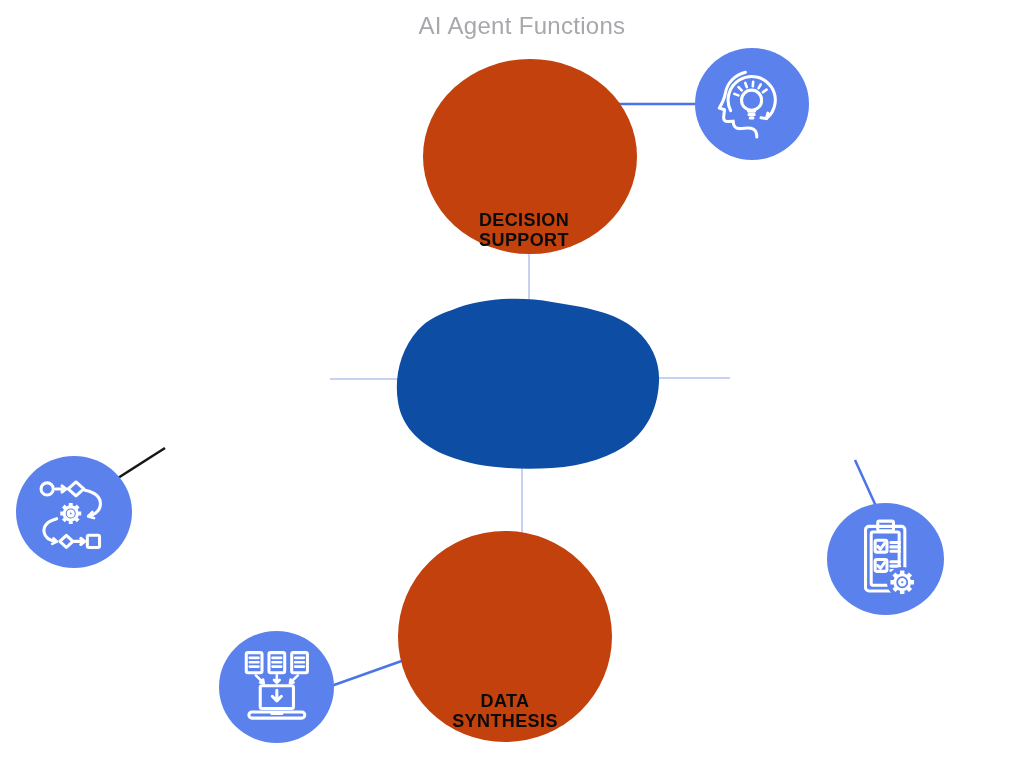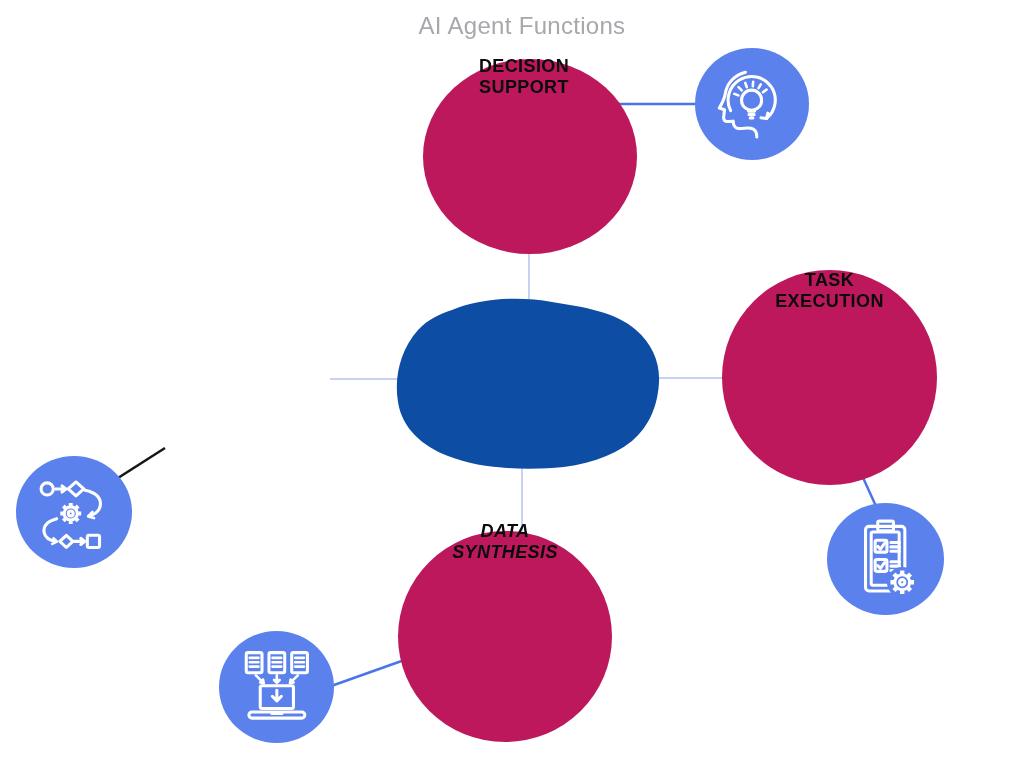--- a/index.html
+++ b/index.html
@@ -6,31 +6,31 @@
   .canvas{
     position:relative;width:1024px;height:768px;background:#fff;overflow:hidden;
     font-family:"Liberation Sans",sans-serif;
   }
   .title{
     position:absolute;top:12px;left:0;width:1044px;text-align:center;
     font-size:24px;font-weight:400;color:#A7A7AC;letter-spacing:.3px;
   }
   svg.connectors{position:absolute;left:0;top:0;width:1024px;height:768px;}
   .node{
-    position:absolute;background:#be185d;border-radius:50%;
-    display:flex;align-items:flex-start;justify-content:center;
+    position:absolute;background:#c2410c;border-radius:50%;
+    display:flex;align-items:flex-end;justify-content:center;
   }
   .node-label{
     color:#0B0B0B;font-weight:800;font-size:18px;line-height:1.15;
     letter-spacing:.4px;text-align:center;white-space:pre-line;
   }
   #node-decision{left:423px;top:59px;width:214px;height:195px;}
   #node-task{left:722px;top:270px;width:215px;height:215px;}
   #node-autonomomy{left:112px;top:277px;width:222px;height:211px;}
-  #node-data{left:398px;top:531px;width:214px;height:211px;font-style:italic;}
+  #node-data{left:398px;top:531px;width:214px;height:211px;}
   #node-data .node-label{transform:translateY(-10px);}
   #node-decision .node-label{transform:translate(-6px,-3px);}
   .blob-svg{position:absolute;left:392px;top:294px;width:272px;height:180px;}
   .blob-label{
     position:absolute;left:398px;top:294px;width:260px;height:180px;
     display:flex;align-items:center;justify-content:center;
     color:#fff;font-weight:800;font-size:25px;line-height:1.2;
     letter-spacing:1px;text-align:center;white-space:pre-line;
   }
   .icon-bubble{
@@ -60,24 +60,20 @@
     <line x1="522" y1="460" x2="522" y2="540" stroke="#C7D2F1" stroke-width="2"></line>
     <line x1="615" y1="104" x2="700" y2="104" stroke="#4A74E8" stroke-width="2.5"></line>
     <line x1="855" y1="460" x2="880" y2="515" stroke="#4A74E8" stroke-width="2.5"></line>
     <line x1="320" y1="690" x2="410" y2="658" stroke="#4A74E8" stroke-width="2.5"></line>
     <line x1="60" y1="515" x2="165" y2="448" stroke="#161616" stroke-width="2.5"></line>
   </svg>
 
   <div class="node" id="node-decision">
     <span class="node-label">DECISION
 SUPPORT</span>
-  </div>
-  <div class="node" id="node-task">
-    <span class="node-label">TASK
-EXECUTION</span>
   </div>
   <div class="node" id="node-data">
     <span class="node-label">DATA
 SYNTHESIS</span>
   </div>
 
   <svg class="blob-svg" viewBox="0 0 272 180">
     <path fill="#0D4DA3" d="M60 16 C88 4 128 2 160 8 C192 13 224 18 244 36 C260 50 268 68 267 88 C266 110 258 132 240 147 C220 163 192 172 160 174 C124 176 86 174 56 162 C30 152 10 134 6 108 C2 84 8 56 26 36 C36 25 48 20 60 16 Z"></path>
   </svg>
 

